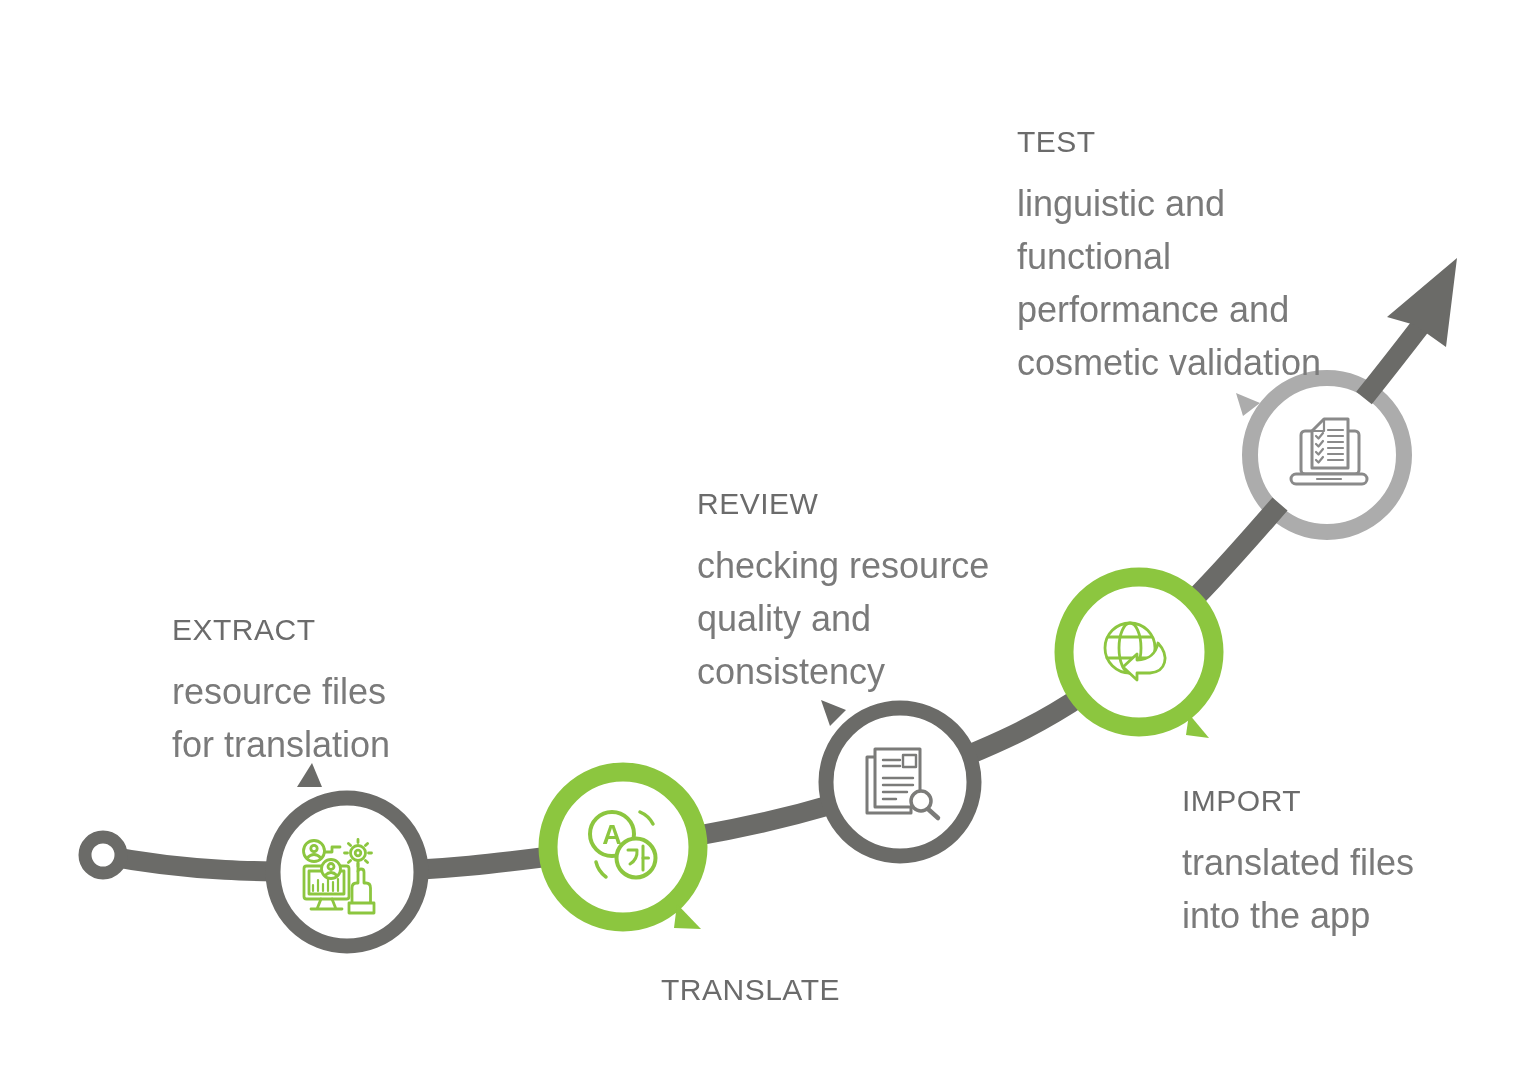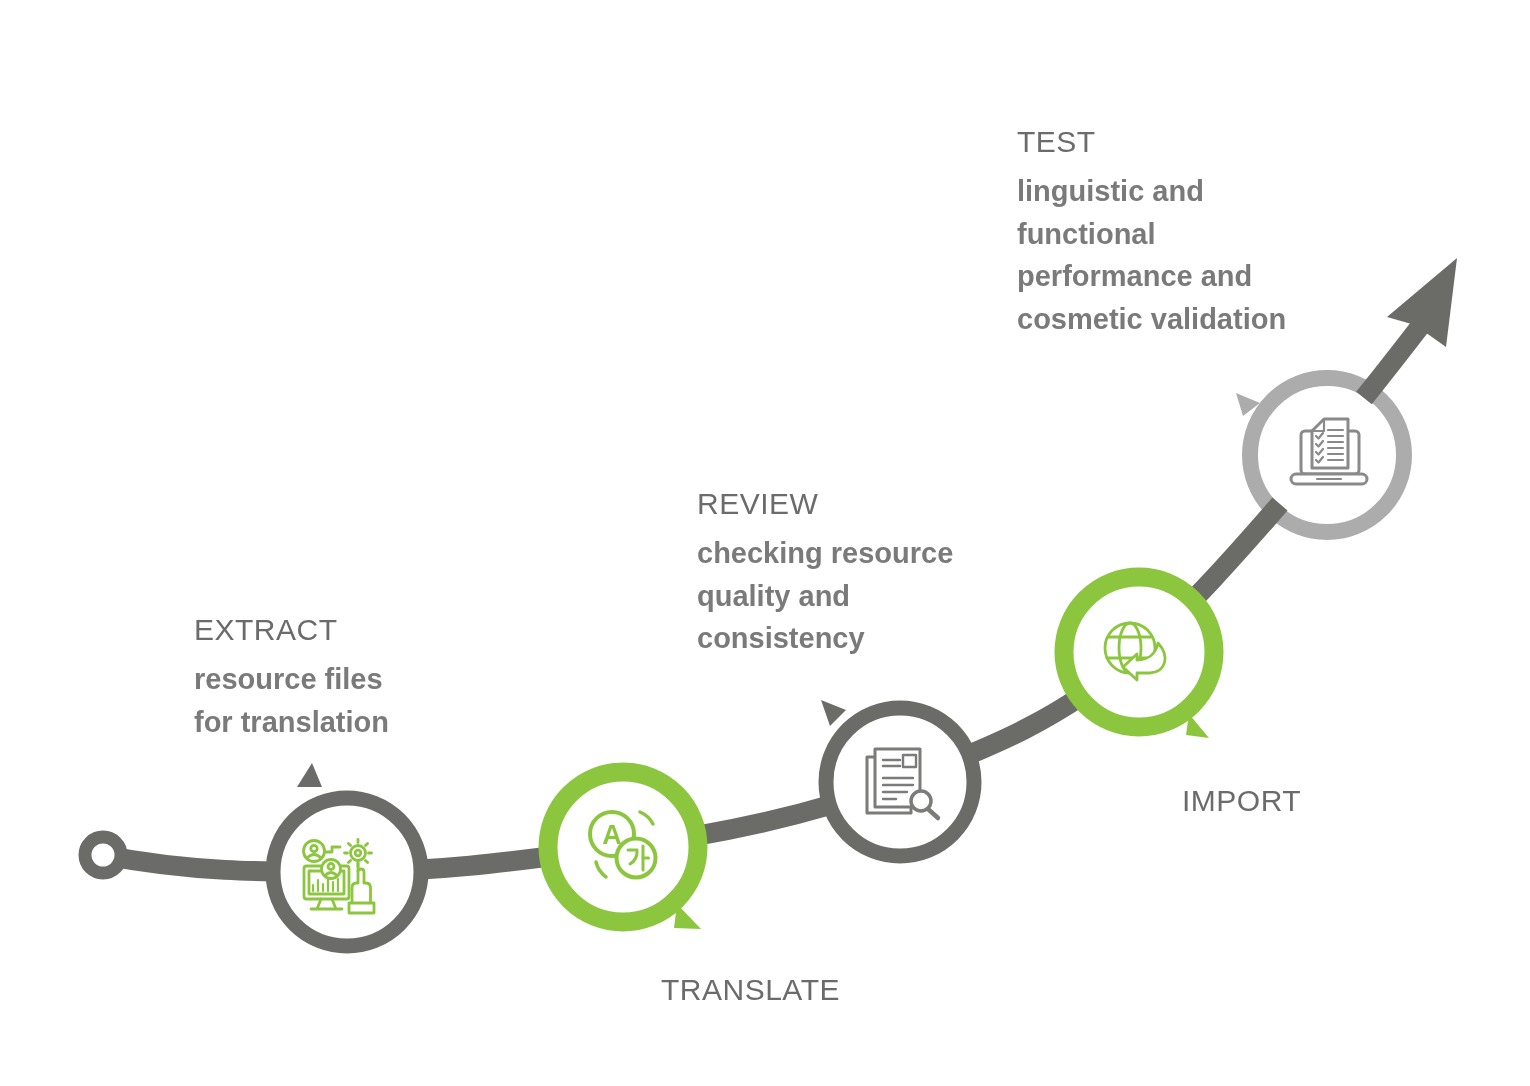--- a/index.html
+++ b/index.html
@@ -13,25 +13,25 @@
   .diagram-svg{position:absolute;left:0;top:0;}
   .step{position:absolute;}
   .step-title{
     font-size:30px;
     font-weight:normal;
     letter-spacing:.5px;
     color:#6b6b6b;
     line-height:1.2;
   }
   .step-desc{
-    font-size:29px;
-    font-weight:700;
+    font-size:36px;
+    font-weight:400;
     color:#7a7a7a;
     line-height:1.47;
-    margin-top:10px;
+    margin-top:18px;
     white-space:pre-line;
   }
   .step-desc:empty{display:none;}
 </style>
 </head>
 <body>
 
 <div class="canvas">
 
   <svg class="diagram-svg" width="1530" height="1086" viewBox="0 0 1530 1086">
@@ -117,40 +117,42 @@
       <path d="M1317 479 h24" stroke-width="2.2"></path>
     </g>
 
     <polygon points="297,787 312,763 322,787" fill="#6B6B68"></polygon>
     <polygon points="677,904 701,929 674,928" fill="#8CC63F"></polygon>
     <polygon points="821,700 846,710 830,726" fill="#6B6B68"></polygon>
     <polygon points="1189,714 1209,738 1186,735" fill="#8CC63F"></polygon>
     <polygon points="1236,393 1260,403 1243,416" fill="#ACACAC"></polygon>
   </svg>
 
-  <div class="step" style="left:194px;top:612px;">
+  <div class="step" style="left:172px;top:612px;">
     <div class="step-title">EXTRACT</div>
     <div class="step-desc">resource files
 for translation</div>
   </div>
 
   <div class="step" style="left:661px;top:972px;">
     <div class="step-title">TRANSLATE</div>
 
   </div>
 
   <div class="step" style="left:697px;top:486px;">
     <div class="step-title">REVIEW</div>
     <div class="step-desc">checking resource
 quality and
 consistency</div>
   </div>
 
   <div class="step" style="left:1182px;top:783px;">
     <div class="step-title">IMPORT</div>
+    <div class="step-desc">translated files
+into the app</div>
   </div>
 
   <div class="step" style="left:1017px;top:124px;">
     <div class="step-title">TEST</div>
     <div class="step-desc">linguistic and
 functional
 performance and
 cosmetic validation</div>
   </div>
 

